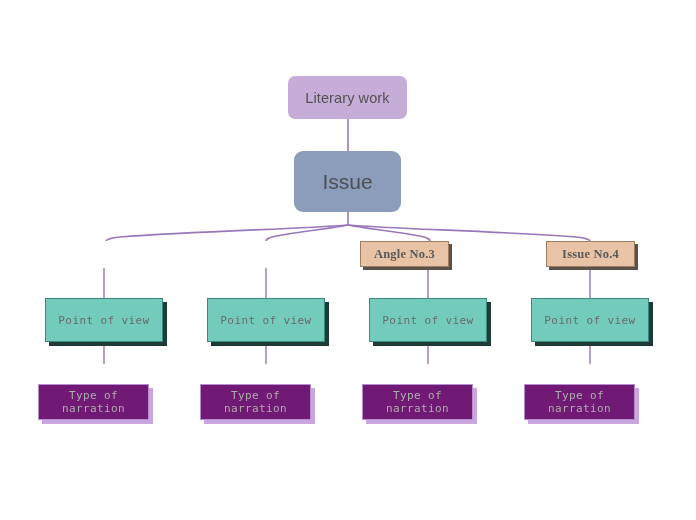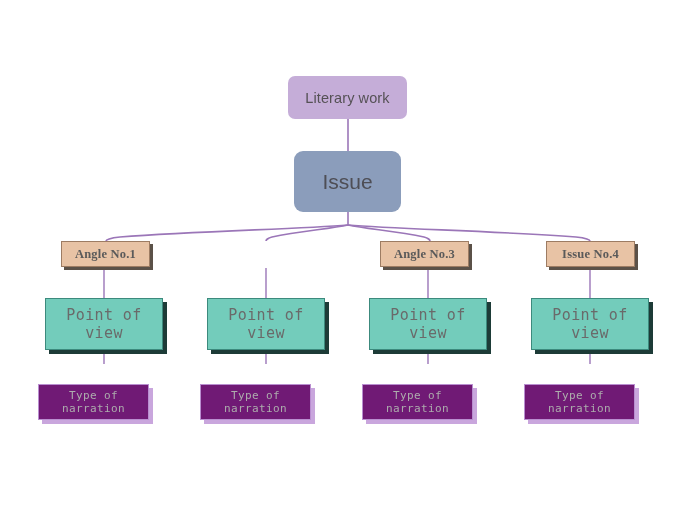--- a/index.html
+++ b/index.html
@@ -75,27 +75,27 @@
     color: #5a5a5a;
     font-size: 12.5px;
     font-family: "Liberation Serif", serif;
     font-weight: bold;
     letter-spacing: 0.2px;
   }
 
   
   .node-pov {
     width: 118px;
-    height: 52px;
+    height: 44px;
     top: 298px;
     background: #73ccbb;
     border: 1px solid #3c8a7d;
     box-shadow: 4px 4px 0 0 #1d3b37;
     color: #6a6a6a;
-    font-size: 15px;
+    font-size: 11px;
     font-family: "DejaVu Sans Mono", monospace;
     letter-spacing: 0.4px;
   }
 
   
   .node-narr {
     width: 111px;
     height: 36px;
     top: 384px;
     background: #701a75;
@@ -103,21 +103,21 @@
     box-shadow: 4px 4px 0 0 #c9a6dd;
     color: #adadad;
     font-size: 11px;
     font-family: "DejaVu Sans Mono", monospace;
     letter-spacing: 0.4px;
   }
 
   
   .col0.node-angle { left: 61px; }
   .col1.node-angle { left: 222px; }
-  .col2.node-angle { left: 380px; }
+  .col2.node-angle { left: 360px; }
   .col3.node-angle { left: 546px; }
 
   .col0.node-pov { left: 45px; }
   .col1.node-pov { left: 207px; }
   .col2.node-pov { left: 369px; }
   .col3.node-pov { left: 531px; }
 
   .col0.node-narr { left: 38px; }
   .col1.node-narr { left: 200px; }
   .col2.node-narr { left: 362px; }
@@ -151,21 +151,20 @@
       <line x1="266" y1="334" x2="266" y2="364"></line>
       <line x1="428" y1="334" x2="428" y2="364"></line>
       <line x1="590" y1="334" x2="590" y2="364"></line>
     </g>
   </svg>
 
   <div class="node node-issue">Issue</div>
 
   <div class="node node-root">Literary work</div>
 
-  <div class="node node-angle col0">Angle No.1</div>
   <div class="node node-angle col2">Angle No.3</div>
   <div class="node node-angle col3">Issue No.4</div>
 
   <div class="node node-pov col0">Point of view</div>
   <div class="node node-pov col1">Point of view</div>
   <div class="node node-pov col2">Point of view</div>
   <div class="node node-pov col3">Point of view</div>
 
   <div class="node node-narr col0">Type of narration</div>
   <div class="node node-narr col1">Type of narration</div>

